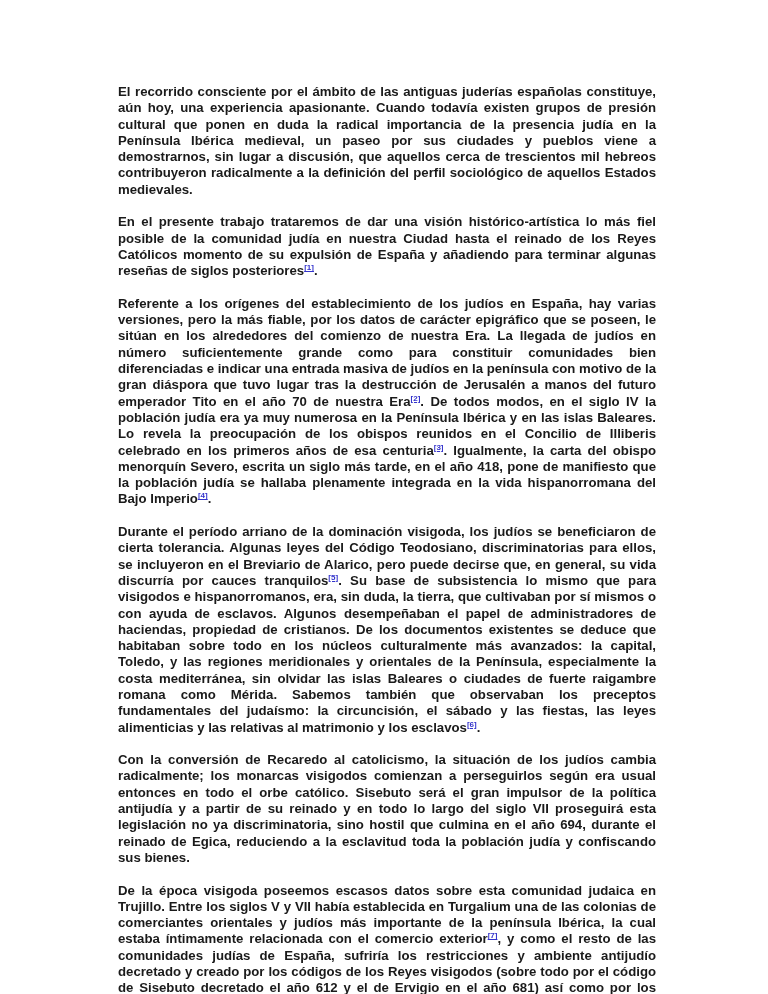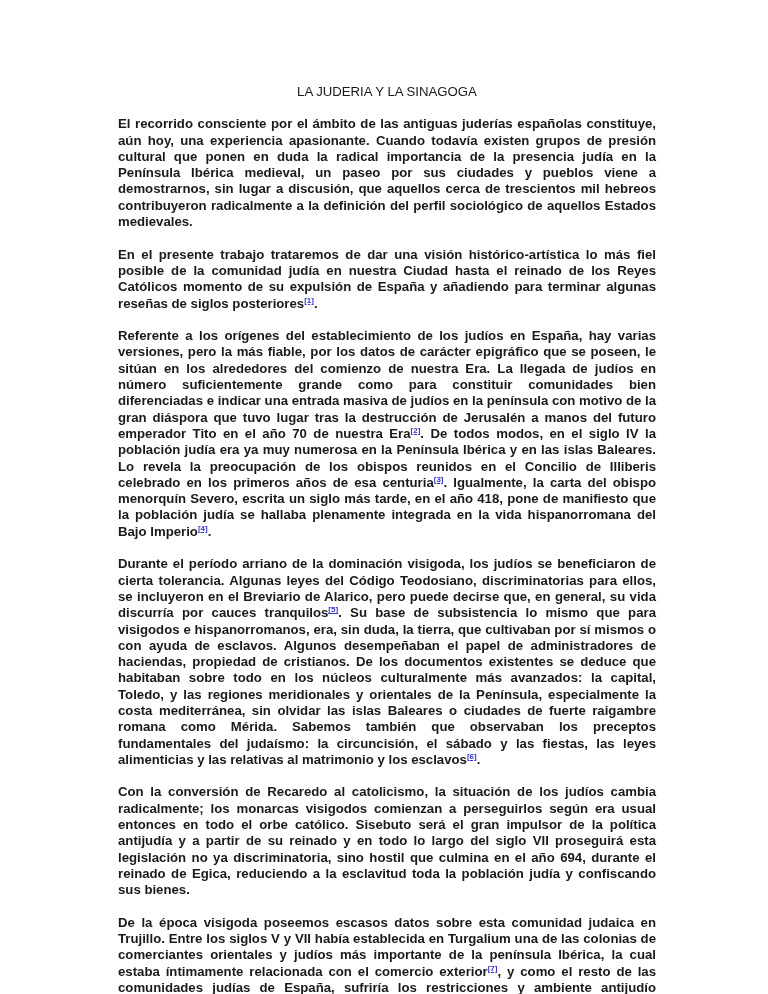--- a/index.html
+++ b/index.html
@@ -35,21 +35,20 @@
       vertical-align: 5px;
       color: #3333cc;
       text-decoration: underline;
       cursor: pointer;
     }
   </style>
 </head>
 <body>
 
 <div class="page">
-  <div class="subtitle">LA JUDERIA Y LA SINAGOGA</div>
   <div id="paragraphs">
       <p class="body"><span>El recorrido consciente por el ámbito de las antiguas juderías españolas constituye, aún hoy, una experiencia apasionante. Cuando todavía existen grupos de presión cultural que ponen en duda la radical importancia de la presencia judía en la Península Ibérica medieval, un paseo por sus ciudades y pueblos viene a demostrarnos, sin lugar a discusión, que aquellos cerca de trescientos mil hebreos contribuyeron radicalmente a la definición del perfil sociológico de aquellos Estados medievales.</span></p>
       <p class="body"><span>En el presente trabajo trataremos de dar una visión histórico-artística lo más fiel posible de la comunidad judía en nuestra Ciudad hasta el reinado de los Reyes Católicos momento de su expulsión de España y añadiendo para terminar algunas reseñas de siglos posteriores</span><sup class="fn">[1]</sup><span>.</span></p>
       <p class="body"><span>Referente a los orígenes del establecimiento de los judíos en España, hay varias versiones, pero la más fiable, por los datos de carácter epigráfico que se poseen, le sitúan en los alrededores del comienzo de nuestra Era. La llegada de judíos en número suficientemente grande como para constituir comunidades bien diferenciadas e indicar una entrada masiva de judíos en la península con motivo de la gran diáspora que tuvo lugar tras la destrucción de Jerusalén a manos del futuro emperador Tito en el año 70 de nuestra Era</span><sup class="fn">[2]</sup><span>. De todos modos, en el siglo IV la población judía era ya muy numerosa en la Península Ibérica y en las islas Baleares. Lo revela la preocupación de los obispos reunidos en el Concilio de Illiberis celebrado en los primeros años de esa centuria</span><sup class="fn">[3]</sup><span>. Igualmente, la carta del obispo menorquín Severo, escrita un siglo más tarde, en el año 418, pone de manifiesto que la población judía se hallaba plenamente integrada en la vida hispanorromana del Bajo Imperio</span><sup class="fn">[4]</sup><span>.</span></p>
       <p class="body"><span>Durante el período arriano de la dominación visigoda, los judíos se beneficiaron de cierta tolerancia. Algunas leyes del Código Teodosiano, discriminatorias para ellos, se incluyeron en el Breviario de Alarico, pero puede decirse que, en general, su vida discurría por cauces tranquilos</span><sup class="fn">[5]</sup><span>. Su base de subsistencia lo mismo que para visigodos e hispanorromanos, era, sin duda, la tierra, que cultivaban por sí mismos o con ayuda de esclavos. Algunos desempeñaban el papel de administradores de haciendas, propiedad de cristianos. De los documentos existentes se deduce que habitaban sobre todo en los núcleos culturalmente más avanzados: la capital, Toledo, y las regiones meridionales y orientales de la Península, especialmente la costa mediterránea, sin olvidar las islas Baleares o ciudades de fuerte raigambre romana como Mérida. Sabemos también que observaban los preceptos fundamentales del judaísmo: la circuncisión, el sábado y las fiestas, las leyes alimenticias y las relativas al matrimonio y los esclavos</span><sup class="fn">[6]</sup><span>.</span></p>
       <p class="body"><span>Con la conversión de Recaredo al catolicismo, la situación de los judíos cambia radicalmente; los monarcas visigodos comienzan a perseguirlos según era usual entonces en todo el orbe católico. Sisebuto será el gran impulsor de la política antijudía y a partir de su reinado y en todo lo largo del siglo VII proseguirá esta legislación no ya discriminatoria, sino hostil que culmina en el año 694, durante el reinado de Egica, reduciendo a la esclavitud toda la población judía y confiscando sus bienes.</span></p>
       <p class="body"><span>De la época visigoda poseemos escasos datos sobre esta comunidad judaica en Trujillo. Entre los siglos V y VII había establecida en Turgalium una de las colonias de comerciantes orientales y judíos más importante de la península Ibérica, la cual estaba íntimamente relacionada con el comercio exterior</span><sup class="fn">[7]</sup><span>, y como el resto de las comunidades judías de España, sufriría los restricciones y ambiente antijudío decretado y creado por los códigos de los Reyes visigodos (sobre todo por el código de Sisebuto decretado el año 612 y el de Ervigio en el año 681) así como por los Concilios de los obispos españoles, como el de Toledo del año 633 y el del año 638. Por la situación en que se encontraban los judíos durante el tiempo del reinado visigodo, nos hace suponer que esta comunidad acogiera con alegría e incluso contribuyera a la conquista por las tropas agarenas en todo el territorio Hispánico.</span></p>
     </div>
 </div>
 

